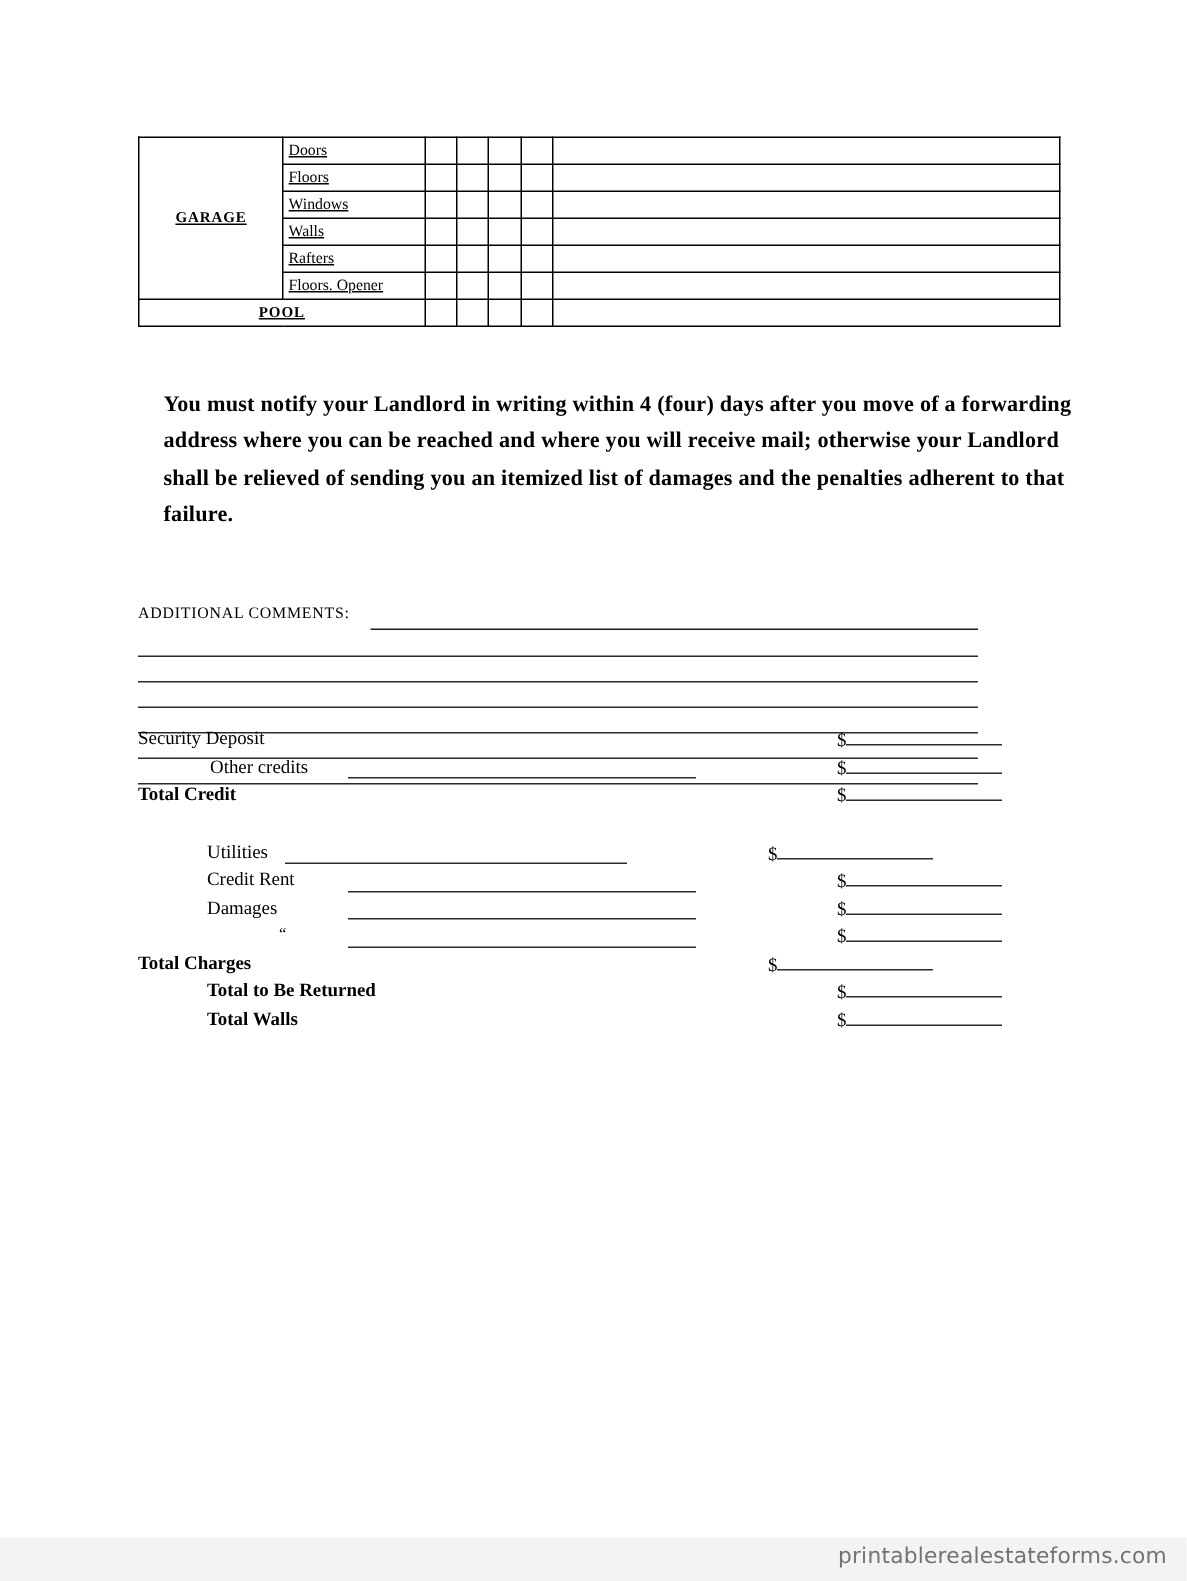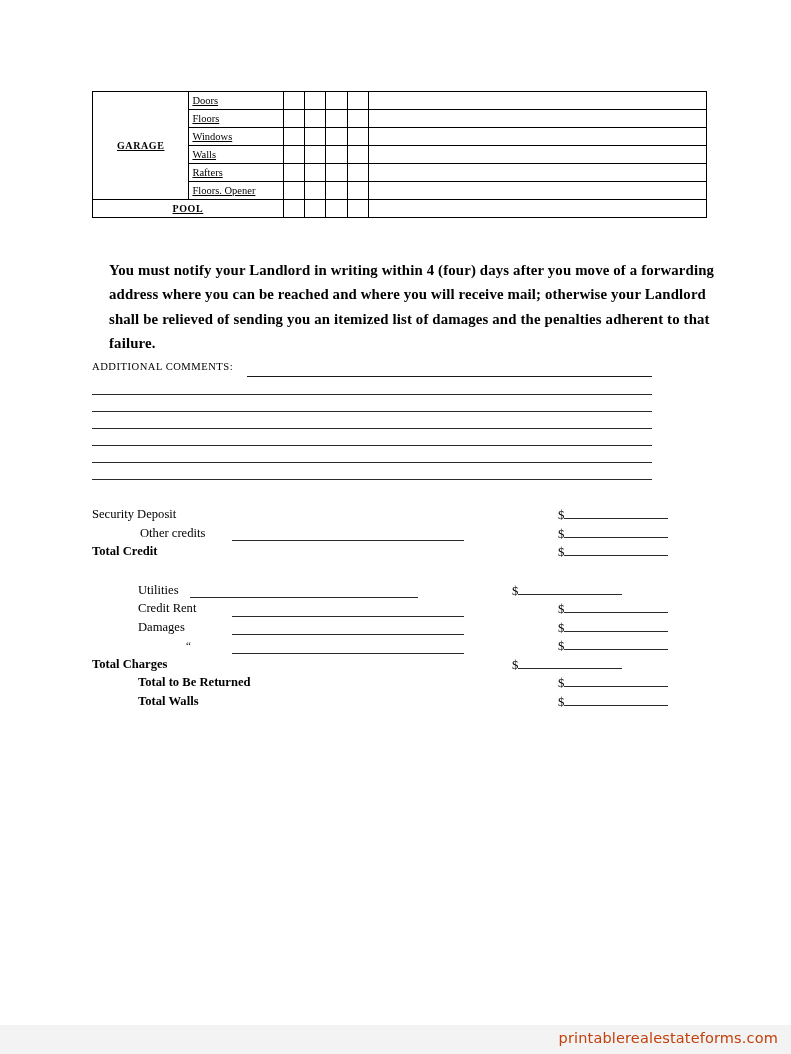--- a/index.html
+++ b/index.html
@@ -71,20 +71,21 @@
   
   .comments-block {
     position: absolute;
     left: 92px;
     top: 361px;
     width: 562px;
   }
   .comments-first {
     position: relative;
     height: 17px;
+    margin-top: 43px;
   }
   .comments-label {
     position: absolute;
     left: 0;
     top: 0;
     font-size: 10.6px;
     letter-spacing: 0.5px;
     font-weight: 500;
     white-space: nowrap;
   }
@@ -99,21 +100,21 @@
     height: 16px;
     border-bottom: 1.6px solid #2b2b2b;
     margin-left: 0;
     width: 560px;
   }
 
   
   .money {
     position: absolute;
     left: 0;
-    top: 506px;
+    top: 484px;
     width: 791px;
     font-size: 12.6px;
   }
   .row {
     position: relative;
     height: 18.5px;
   }
   .row .lbl {
     position: absolute;
     top: 0;
@@ -159,21 +160,21 @@
     width: 791px;
     height: 29px;
     background: #f3f3f3;
   }
   .footer-text {
     position: absolute;
     right: 13px;
     top: 1030px;
     font-family: "DejaVu Sans", "Liberation Sans", sans-serif;
     font-size: 14.5px;
-    color: #c2410c;
+    color: #737373;
     letter-spacing: 0.15px;
   }
 </style>
 </head>
 <body>
 
 <div class="page">
 
   <table class="insp-table">
     <colgroup>

